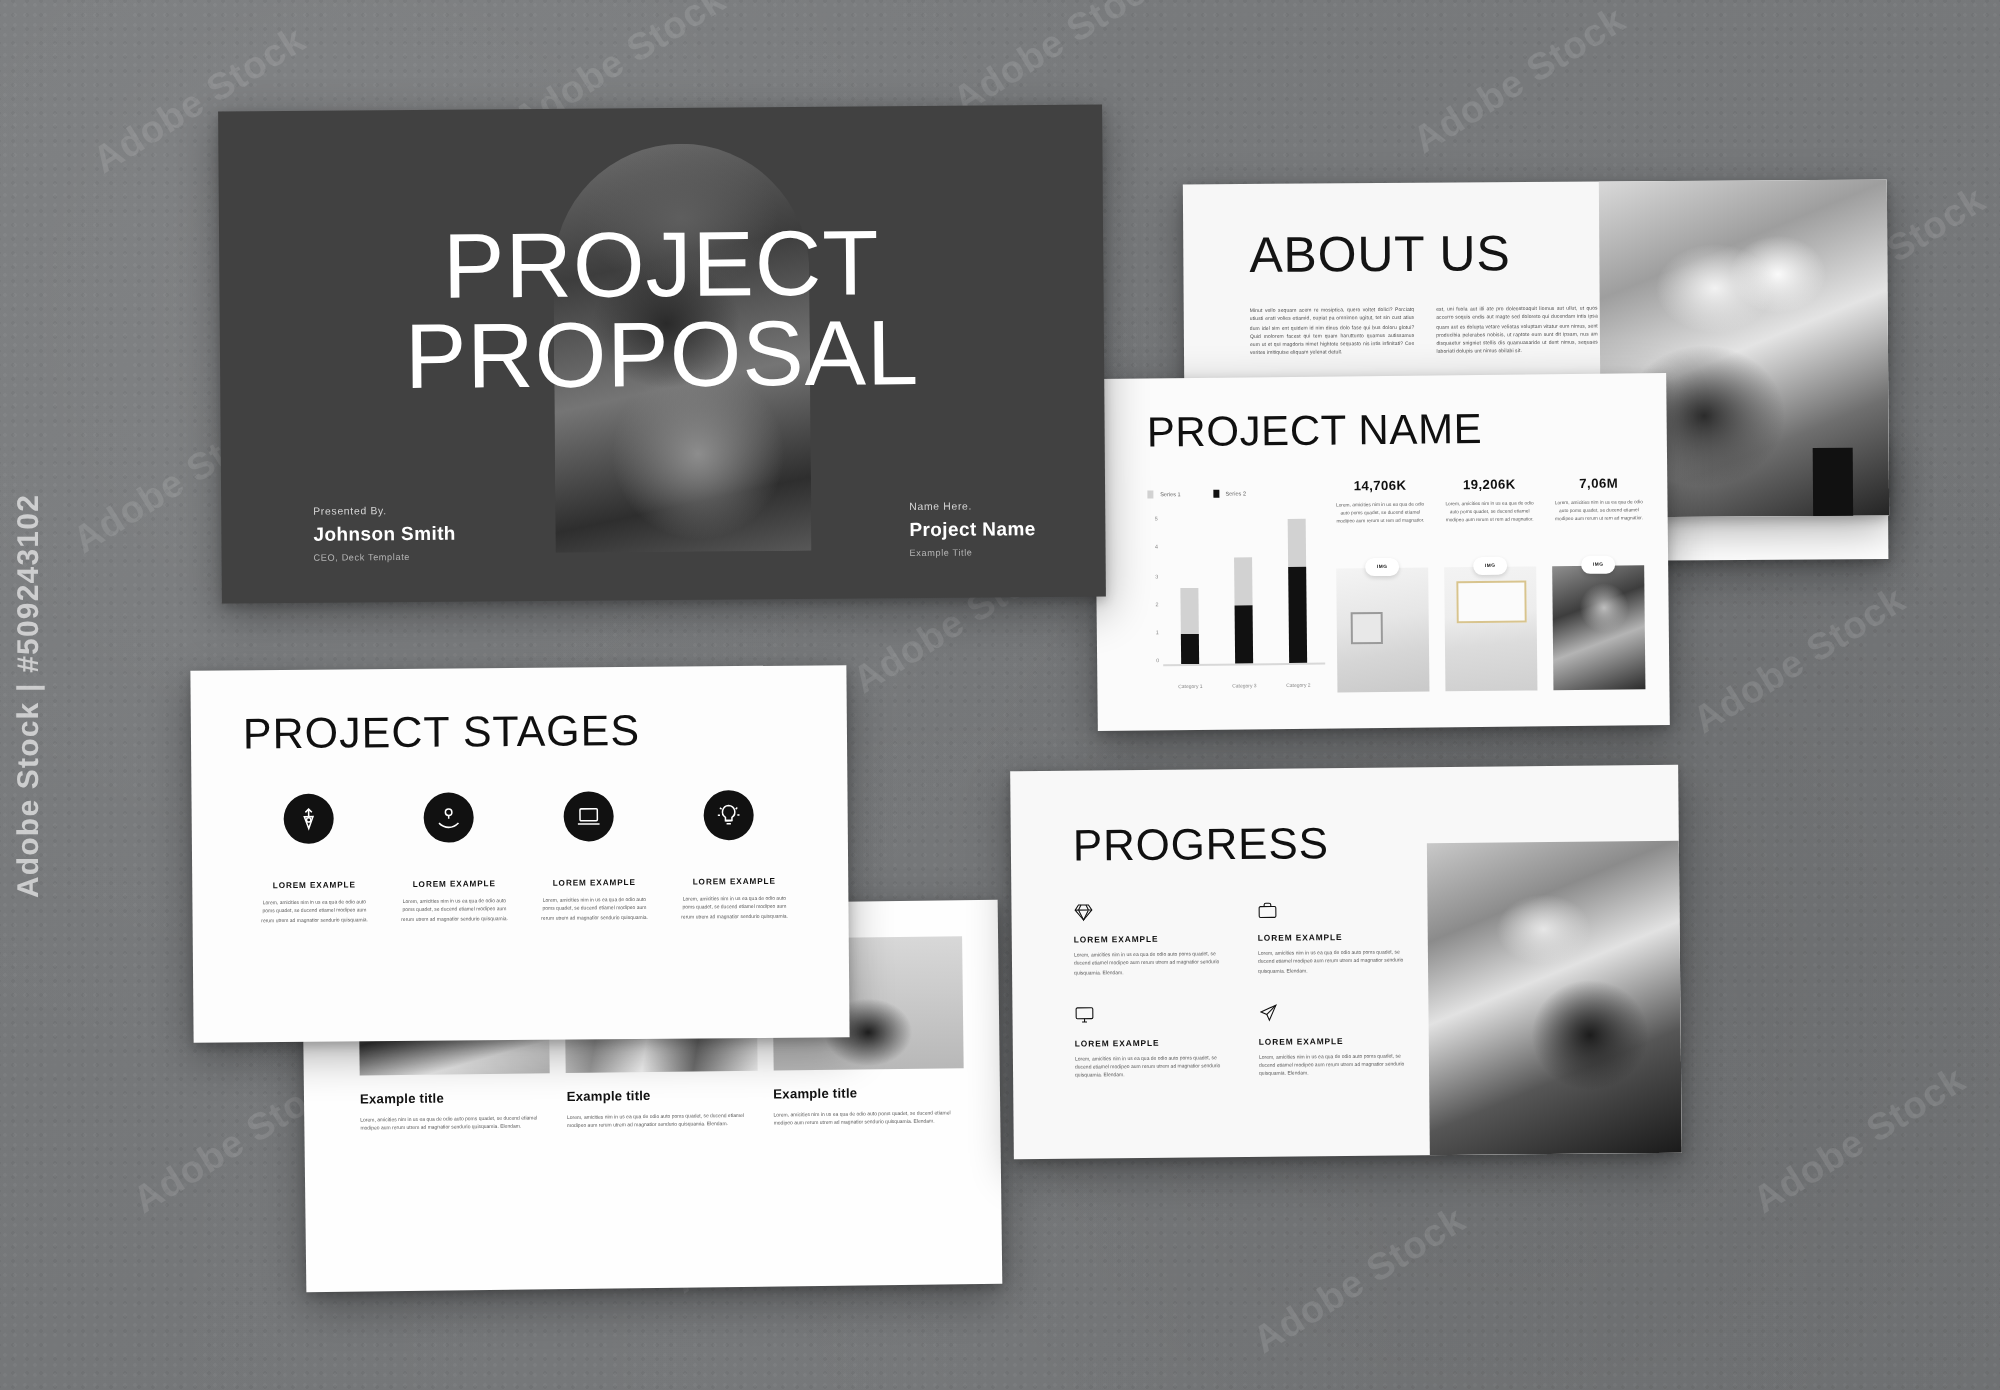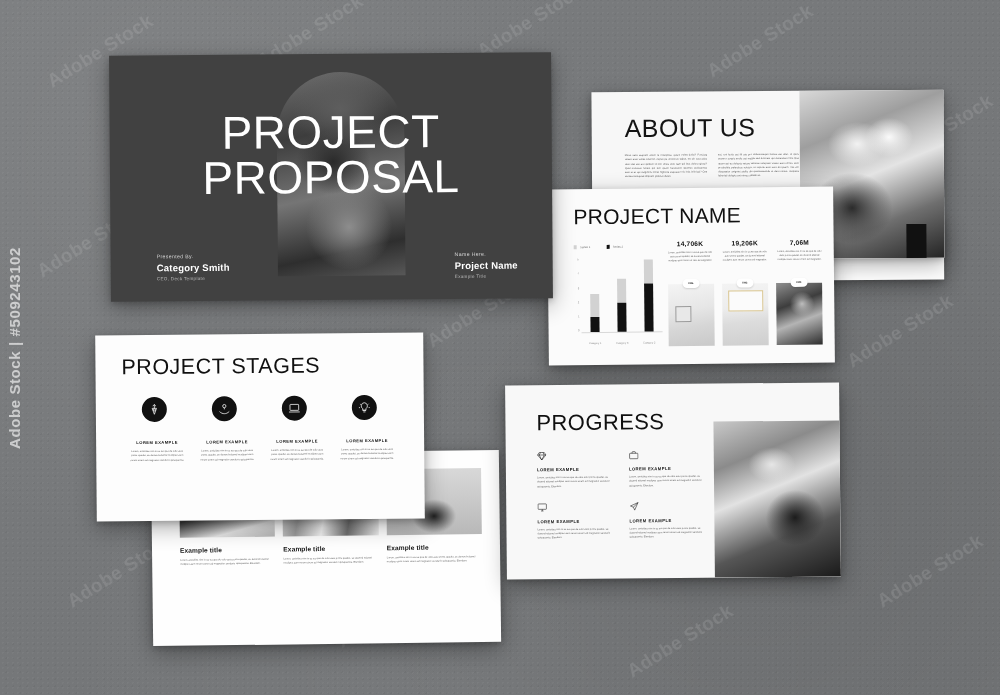--- a/index.html
+++ b/index.html
@@ -300,21 +300,21 @@
 <div class="wm-side">Adobe Stock | #509243102</div>
 
 <div class="slide" id="s-title">
   <div class="hero-photo"></div>
   <div class="hero-title">
     <div>PROJECT</div>
     <div>PROPOSAL</div>
   </div>
   <div class="t-foot" id="t-foot-left">
     <div class="k">Presented By.</div>
-    <div class="n">Category Smith</div>
+    <div class="n">Johnson Smith</div>
     <div class="r">CEO, Deck Template</div>
   </div>
   <div class="t-foot" id="t-foot-right">
     <div class="k">Name Here.</div>
     <div class="n">Project Name</div>
     <div class="r">Example Title</div>
   </div>
 </div>
 
 <div class="slide" id="s-services">

